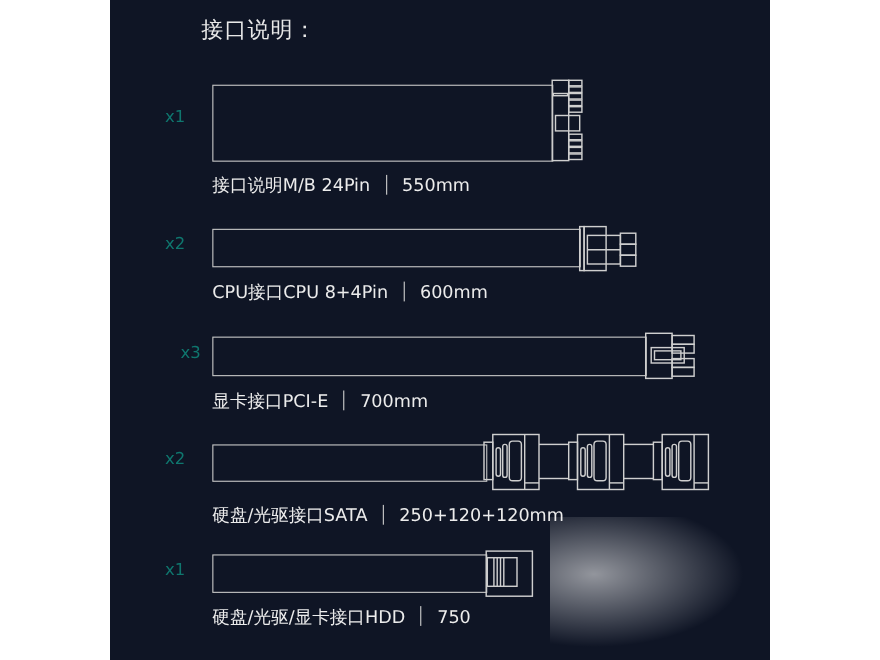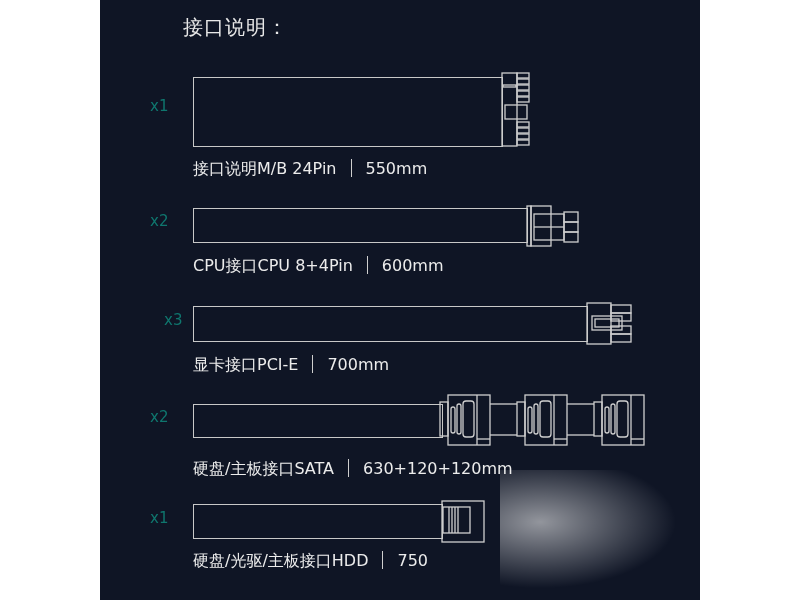--- a/index.html
+++ b/index.html
@@ -104,30 +104,30 @@
     <rect x="0" y="9" width="8" height="34"></rect>
     <rect x="8" y="2" width="42" height="50"></rect>
     <line x1="37" y1="2" x2="37" y2="52"></line>
       <line x1="37" y1="46" x2="50" y2="46"></line>
     <rect x="11" y="14" width="4" height="26" rx="2"></rect>
     <rect x="17" y="11" width="4" height="30" rx="2"></rect>
     <rect x="23" y="8" width="11" height="36" rx="3"></rect>
   </g>
 </svg>
 <div class="label" style="left:193px;top:459px">
-  <span class="name">硬盘/主板接口</span><span class="spec">SATA</span><span class="sep"></span><span>630+120+120mm</span>
+  <span class="name">硬盘/光驱接口</span><span class="spec">SATA</span><span class="sep"></span><span>250+120+120mm</span>
 </div>
 
 <div class="qty" style="left:150px;top:509px">x1</div>
 <div class="cable" style="left:193px;top:504px;width:250px;height:35px"></div>
 <svg style="left:442px;top:500px" width="45" height="45">
   <rect x="0" y="1" width="42" height="41"></rect>
   <rect x="1" y="7" width="27" height="26"></rect>
   <line x1="7" y1="7" x2="7" y2="33"></line>
   <line x1="10" y1="7" x2="10" y2="33"></line>
   <line x1="13" y1="7" x2="13" y2="33"></line>
   <line x1="16" y1="7" x2="16" y2="33"></line>
 </svg>
 <div class="label" style="left:193px;top:551px">
-  <span class="name">硬盘/光驱/主板接口</span><span class="spec">HDD</span><span class="sep"></span><span>750</span>
+  <span class="name">硬盘/光驱/显卡接口</span><span class="spec">HDD</span><span class="sep"></span><span>750</span>
 </div>
 
 <div class="wm"></div>
 
 </body></html>

